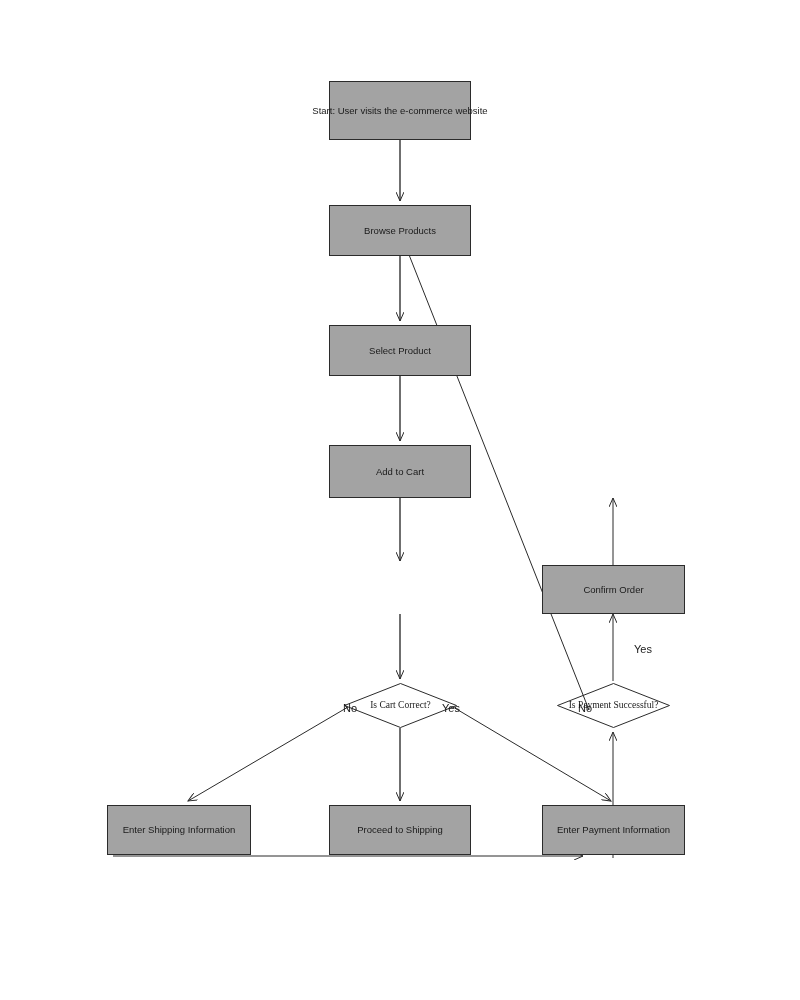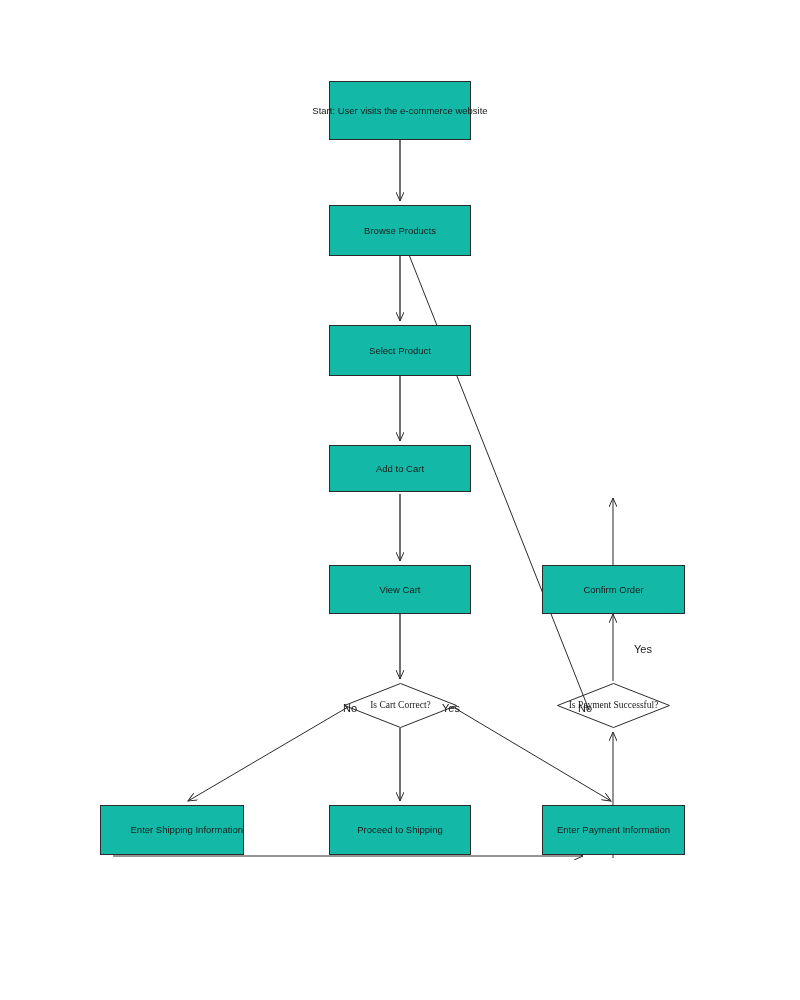--- a/index.html
+++ b/index.html
@@ -31,21 +31,21 @@
   }
   .node {
     position: absolute;
     box-sizing: border-box;
     display: flex;
     align-items: center;
     justify-content: center;
   }
   .node.process {
     border: 1px solid #2b2b2b;
-    background: #14b8a6;
+    background: #a3a3a3;
   }
   .node-label {
     font-size: 9.5px;
     line-height: 12px;
     text-align: center;
     white-space: nowrap;
     color: #1a1a1a;
   }
   .node.process .node-label {
     position: relative;
@@ -117,40 +117,37 @@
   </div>
 
   <div class="node process" style="left:329px; top:205px; width:142px; height:51px;">
     <span class="node-label">Browse Products</span>
   </div>
 
   <div class="node process" style="left:329px; top:325px; width:142px; height:51px;">
     <span class="node-label">Select Product</span>
   </div>
 
-  <div class="node process" style="left:329px; top:445px; width:142px; height:47px;">
+  <div class="node process" style="left:329px; top:445px; width:142px; height:53px;">
     <span class="node-label">Add to Cart</span>
   </div>
 
-  <div class="node process" style="left:329px; top:565px; width:142px; height:49px;">
-    <span class="node-label">View Cart</span>
-  </div>
 
   <div class="node decision" style="left:344px; top:683px; width:113px; height:45px;">
     <svg class="diamond-shape" viewBox="0 0 113 45" preserveAspectRatio="none">
       <polygon points="56.5,0.5 112.5,22.5 56.5,44.5 0.5,22.5" fill="#ffffff" fill-opacity="0" stroke="#2b2b2b" stroke-width="1" vector-effect="non-scaling-stroke"></polygon>
     </svg>
     <span class="node-label">Is Cart Correct?</span>
   </div>
 
   <div class="node process" style="left:329px; top:805px; width:142px; height:50px;">
     <span class="node-label">Proceed to Shipping</span>
   </div>
 
-  <div class="node process" style="left:100px; top:805px; width:144px; height:50px;justify-content:flex-end;">
+  <div class="node process" style="left:107px; top:805px; width:144px; height:50px;">
     <span class="node-label">Enter Shipping Information</span>
   </div>
 
   <div class="node process" style="left:542px; top:805px; width:143px; height:50px;">
     <span class="node-label">Enter Payment Information</span>
   </div>
 
   <div class="node decision" style="left:557px; top:683px; width:113px; height:45px;">
     <svg class="diamond-shape" viewBox="0 0 113 45" preserveAspectRatio="none">
       <polygon points="56.5,0.5 112.5,22.5 56.5,44.5 0.5,22.5" fill="#ffffff" fill-opacity="0" stroke="#2b2b2b" stroke-width="1" vector-effect="non-scaling-stroke"></polygon>

